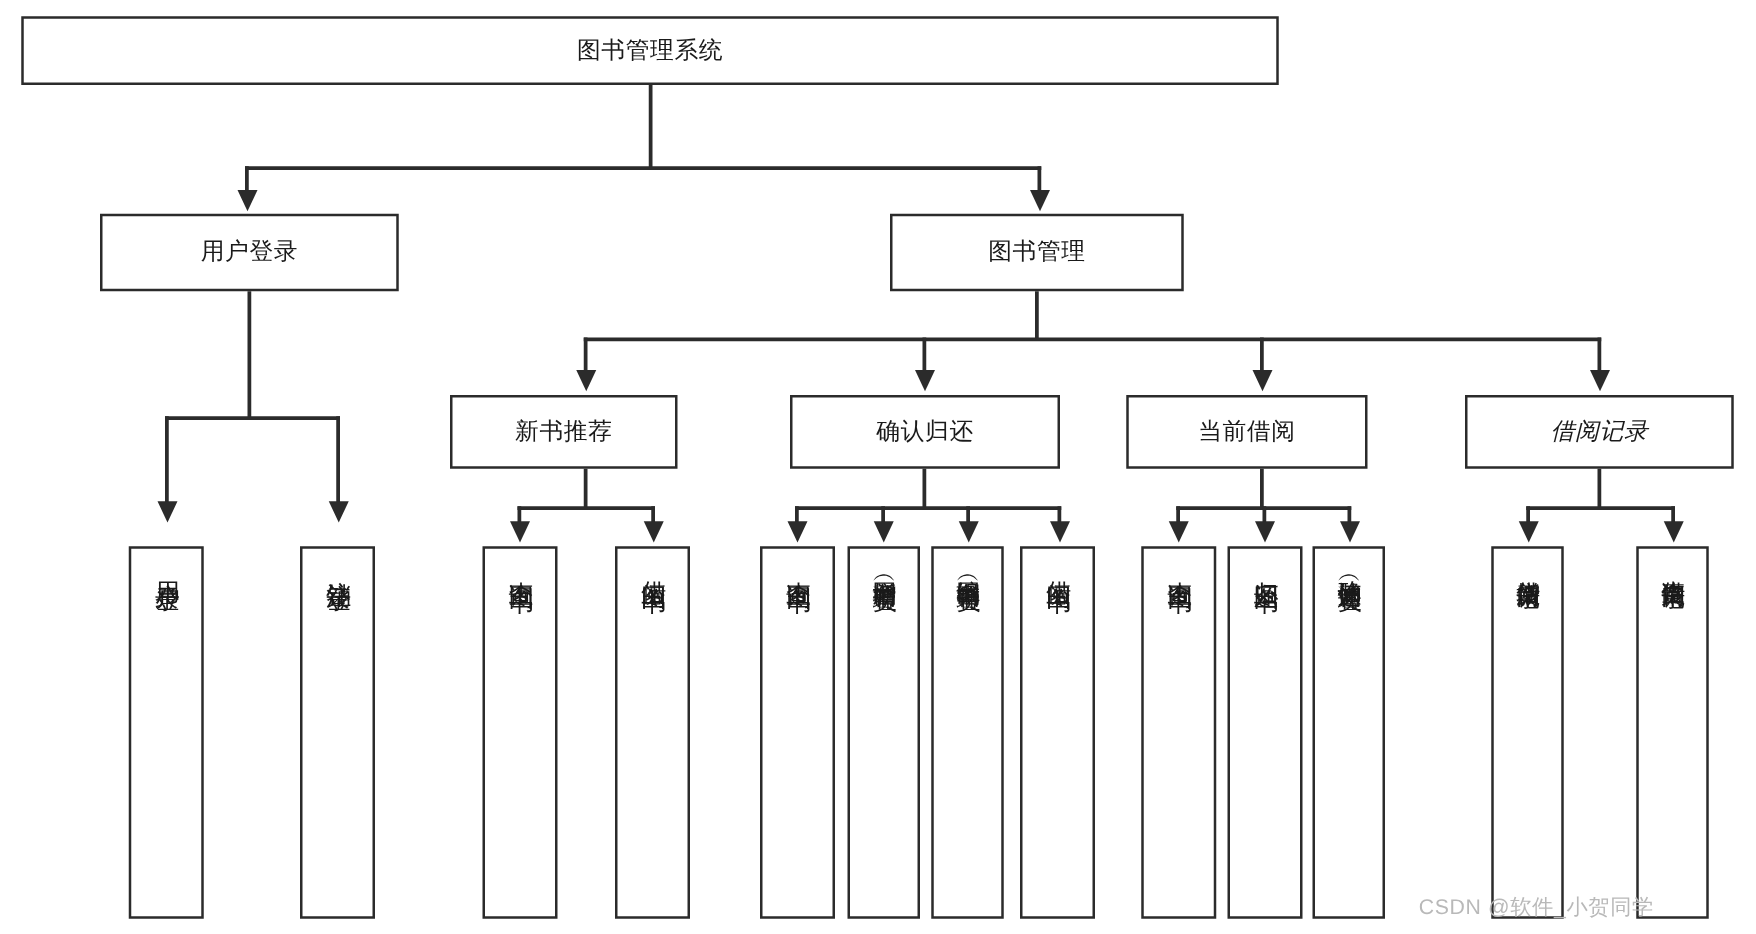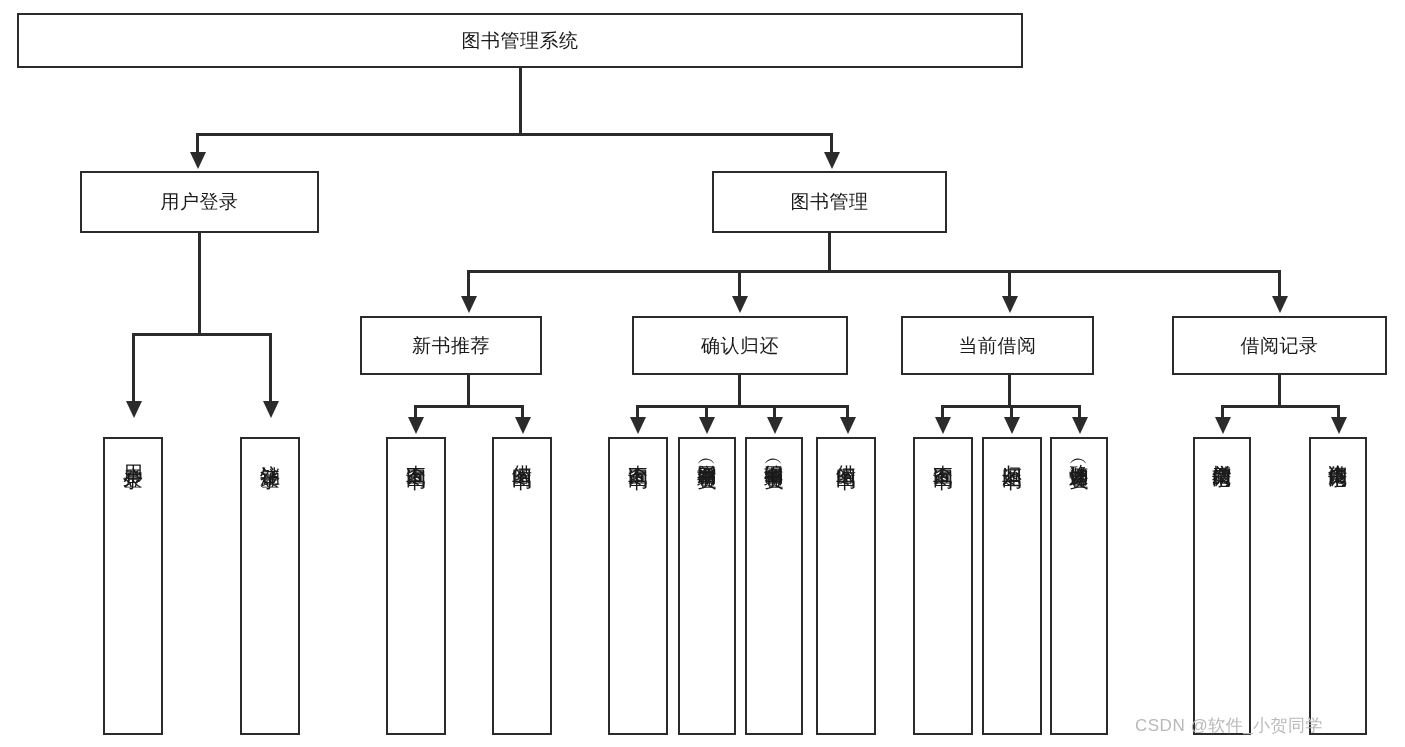--- a/index.html
+++ b/index.html
@@ -124,21 +124,21 @@
 
   <div class="node" style="left:360px; top:316px; width:182px; height:59px;">
     <span class="lbl">新书推荐</span>
   </div>
   <div class="node" style="left:632px; top:316px; width:216px; height:59px;">
     <span class="lbl">确认归还</span>
   </div>
   <div class="node" style="left:901px; top:316px; width:193px; height:59px;">
     <span class="lbl">当前借阅</span>
   </div>
-  <div class="node" style="left:1172px; top:316px; width:215px; height:59px;">
+  <div class="node" style="left:1172px; top:316px; width:215px; height:59px;font-style:italic;">
     <span class="lbl">借阅记录</span>
   </div>
 
   <div class="edge v" style="left:467px; top:375px; width:3px; height:32px;"></div>
   <div class="edge h" style="left:414px; top:405px; width:110px; height:3px;"></div>
   <div class="edge v" style="left:414px; top:405px; width:3px; height:14px;"></div>
   <div class="arrow" style="left:408px; top:417px;"></div>
   <div class="edge v" style="left:521px; top:405px; width:3px; height:14px;"></div>
   <div class="arrow" style="left:515px; top:417px;"></div>
 

